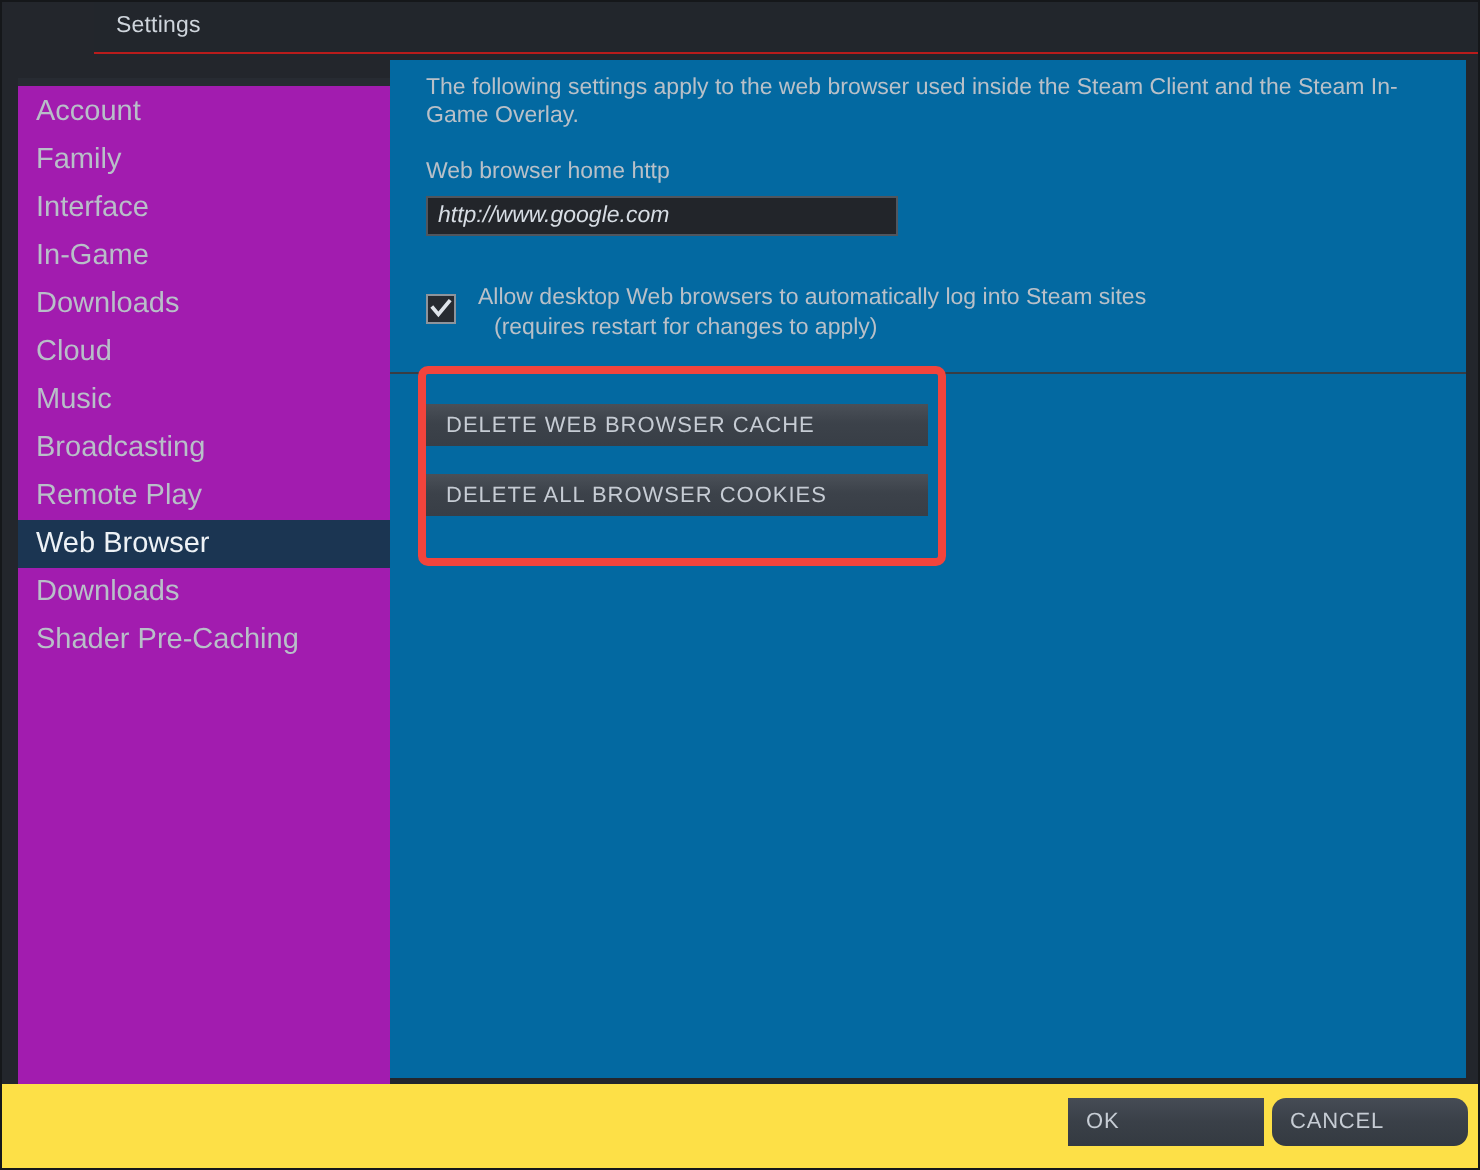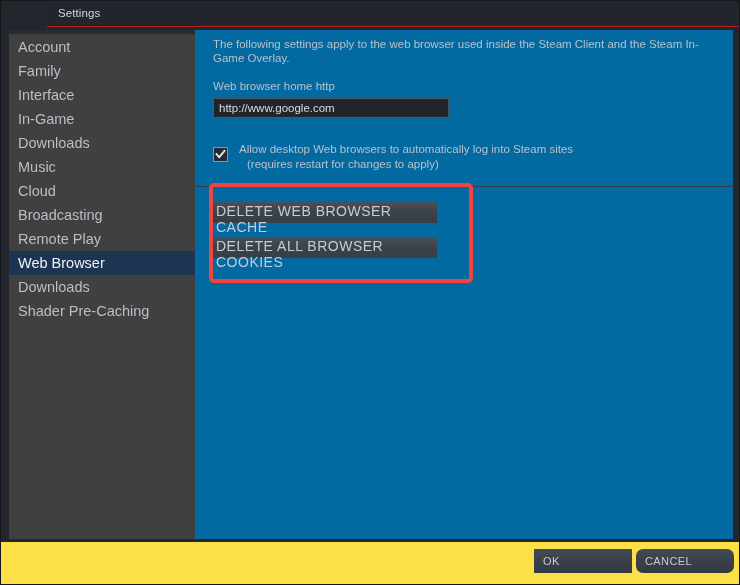--- a/index.html
+++ b/index.html
@@ -49,24 +49,24 @@
     cursor: default;
   }
   .win-min { right: 30px; }
   .win-close { right: 4px; }
   .win-btn svg { position: absolute; left: 7px; top: 7px; }
 
   
   .sidebar {
     position: absolute;
     left: 8px;
-    top: 29px;
+    top: 38px;
     width: 186px;
     height: 509px;
-    background: #404040;
+    background: #a21caf;
     overflow: hidden;
   }
   .sidebar-topstrip {
     position: absolute;
     left: 0; top: 0;
     width: 186px;
     height: 4px;
     background: #272b32;
   }
   .sidebar-list {
@@ -128,20 +128,21 @@
     width: 236px;
     height: 20px;
     background: #22252a;
     border: 1px solid #50565e;
     box-sizing: border-box;
     color: #d7dde4;
     font-family: "Liberation Sans", sans-serif;
     font-size: 11.5px;
     padding: 0 5px;
     outline: none;
+    font-style: italic;
   }
 
   .checkrow {
     position: absolute;
     left: 18px;
     top: 112px;
     width: 460px;
   }
   .checkbox {
     position: absolute;
@@ -170,31 +171,31 @@
     left: 0;
     top: 156px;
     width: 538px;
     height: 1px;
     background: #383d45;
   }
 
   .action-btn {
     position: absolute;
     left: 18px;
-    width: 224px;
+    width: 251px;
     height: 21px;
     background: linear-gradient(to bottom, #4a5058 0%, #3c424a 45%, #383e46 100%);
     border: none;
     box-sizing: border-box;
     color: #c6ccd4;
     font-family: "Liberation Sans", sans-serif;
-    font-size: 14px;
+    font-size: 11px;
     letter-spacing: .5px;
     text-align: left;
-    padding-left: 3px;
+    padding-left: 10px;
     cursor: default;
   }
   .btn-cache { top: 172px; }
   .btn-cookies { top: 207px; }
 
   
   .redbox {
     position: absolute;
     left: 208px;
     top: 182px;
@@ -254,22 +255,22 @@
   </div>
 
   <div class="sidebar">
     <div class="sidebar-topstrip"></div>
     <div class="sidebar-list" id="sidebar-list">
         <div class="side-item">Account</div>
         <div class="side-item">Family</div>
         <div class="side-item">Interface</div>
         <div class="side-item">In-Game</div>
         <div class="side-item">Downloads</div>
+        <div class="side-item">Cloud</div>
         <div class="side-item">Music</div>
-        <div class="side-item">Cloud</div>
         <div class="side-item">Broadcasting</div>
         <div class="side-item">Remote Play</div>
         <div class="side-item selected">Web Browser</div>
         <div class="side-item">Downloads</div>
         <div class="side-item">Shader Pre-Caching</div>
       </div>
   </div>
 
   <div class="content">
     <div class="content-inner">

